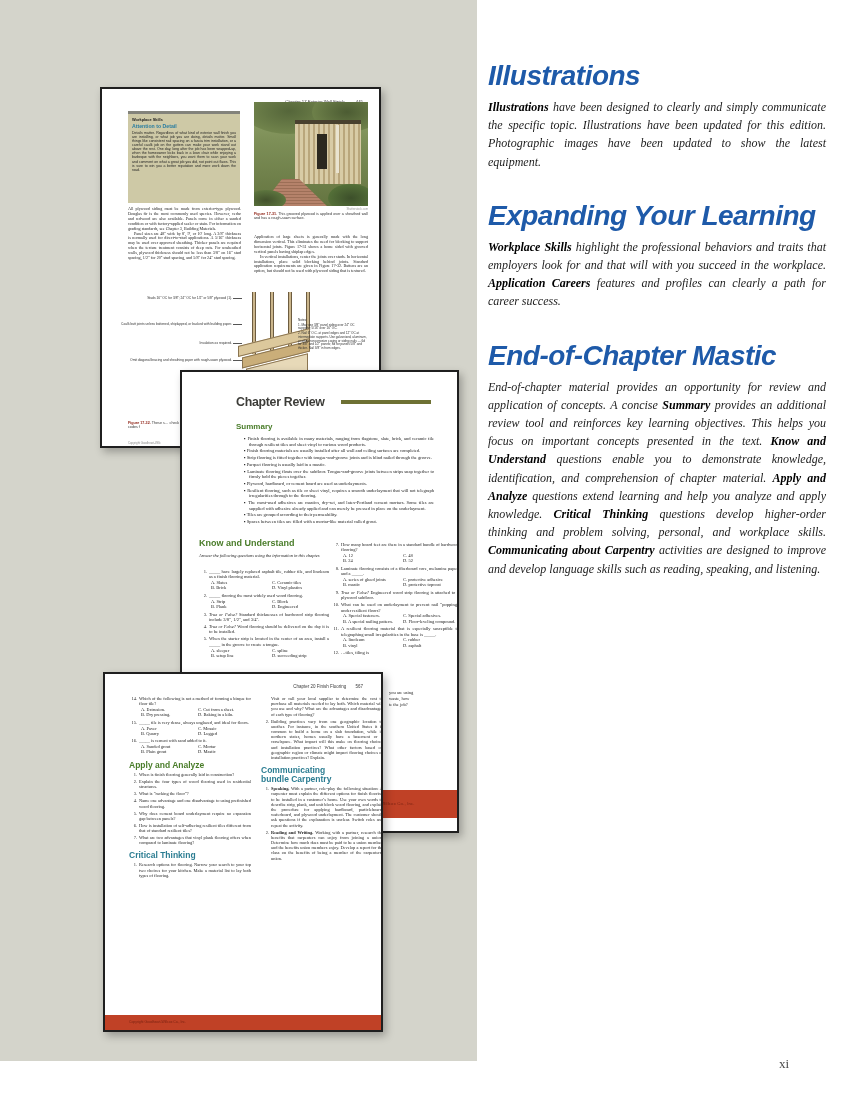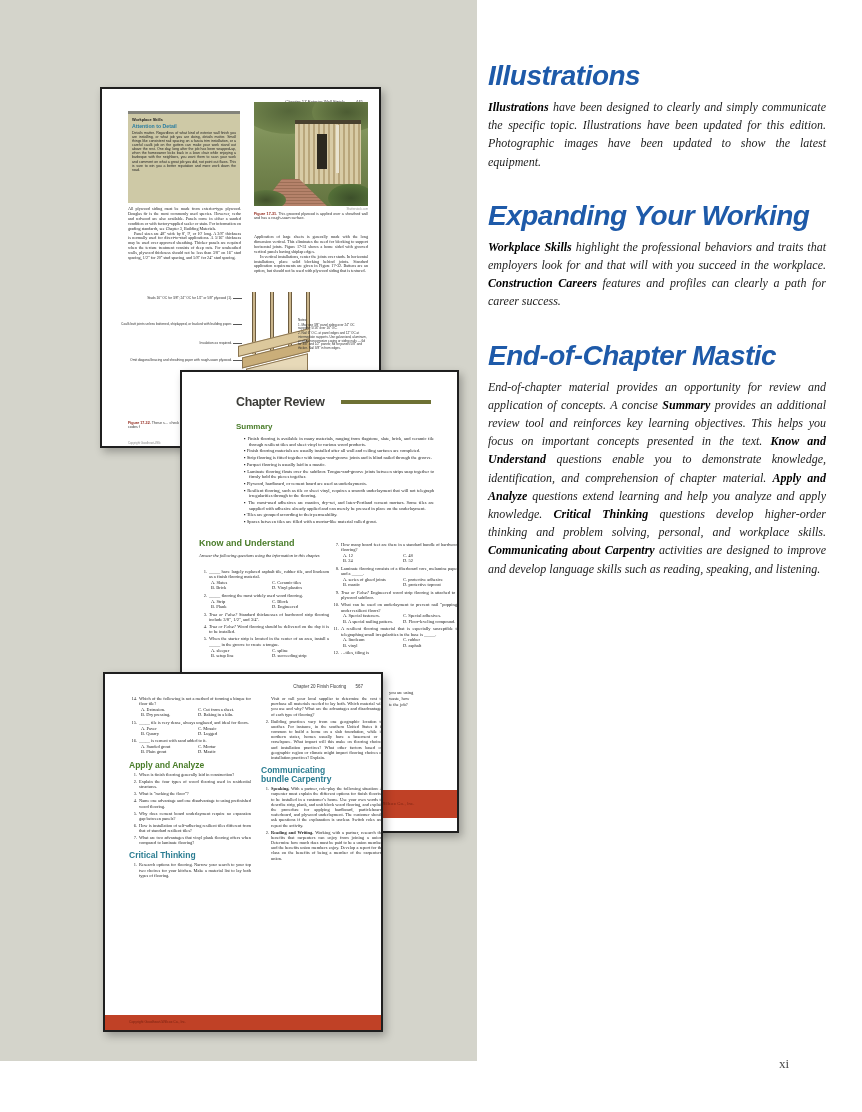--- a/index.html
+++ b/index.html
@@ -467,21 +467,21 @@
       <div class="pc-band">
         <div class="pc-band-text">Copyright Goodheart-Willcox Co., Inc.</div>
       </div>
     </div>
 
   </div>
 
   <div class="right-col">
     <h1>Illustrations</h1>
     <p><b>Illustrations</b><span> have been designed to clearly and simply communicate the specific topic. Illustrations have been updated for this edition. Photographic images have been updated to show the latest equipment.</span></p>
-    <h1>Expanding Your Working</h1>
-    <p><b>Workplace Skills</b><span> highlight the professional behaviors and traits that employers look for and that will with you succeed in the workplace. </span><b>Construction Careers</b><span> features and profiles can clearly a path for career success.</span></p>
+    <h1>Expanding Your Learning</h1>
+    <p><b>Workplace Skills</b><span> highlight the professional behaviors and traits that employers look for and that will with you succeed in the workplace. </span><b>Application Careers</b><span> features and profiles can clearly a path for career success.</span></p>
     <h1>End-of-Chapter Mastic</h1>
     <p><span>End-of-chapter material provides an opportunity for review and application of concepts. A concise </span><b>Summary</b><span> provides an additional review tool and reinforces key learning objectives. This helps you focus on important concepts presented in the text. </span><b>Know and Understand</b><span> questions enable you to demonstrate knowledge, identification, and comprehension of chapter material. </span><b>Apply and Analyze</b><span> questions extend learning and help you analyze and apply knowledge. </span><b>Critical Thinking</b><span> questions develop higher-order thinking and problem solving, personal, and workplace skills. </span><b>Communicating about Carpentry</b><span> activities are designed to improve and develop language skills such as reading, speaking, and listening.</span></p>
   </div>
 
   <div class="folio">xi</div>
 
 </div>
 
 </body></html>

